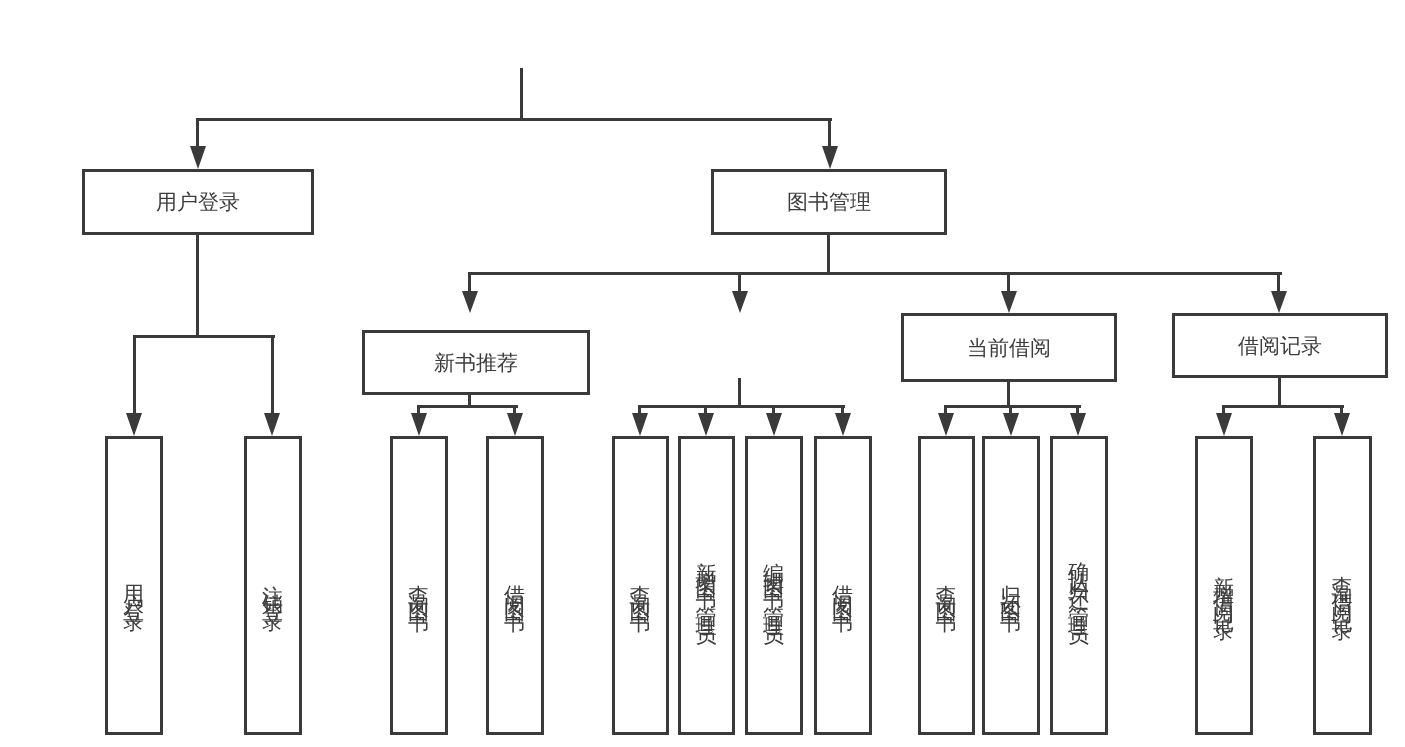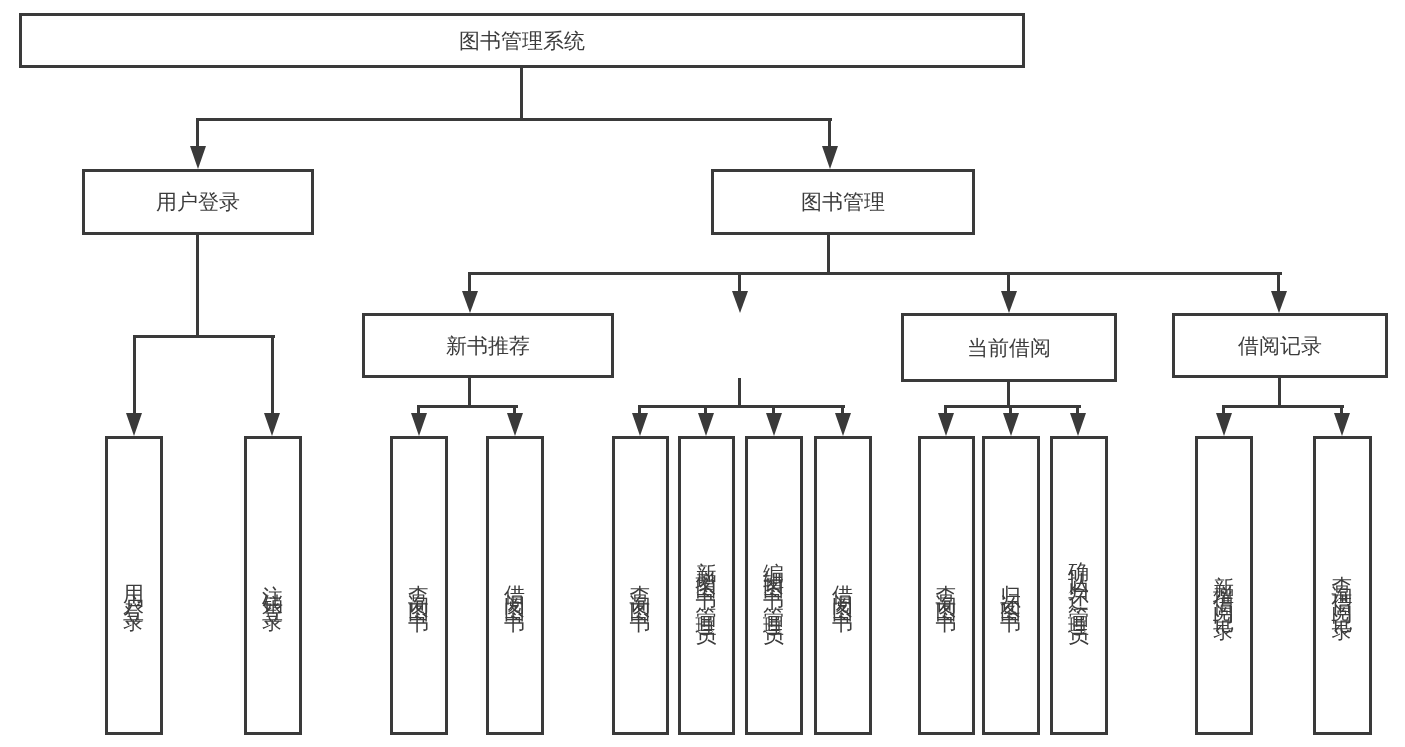--- a/index.html
+++ b/index.html
@@ -29,26 +29,25 @@
   .watermark{
     position:absolute;right:8px;bottom:4px;font-size:19px;letter-spacing:1px;
     color:var(--watermark-text);z-index:5;
   }
 </style>
 </head>
 <body>
 
 <div class="canvas">
 
-  <div class="node" style="left:19px;top:13px;width:1006px;height:55px">图书管理系统</div>
 
   <div class="node" style="left:82px;top:169px;width:232px;height:66px">用户登录</div>
-  <div class="node" style="left:711px;top:169px;width:264px;height:66px">图书管理</div>
+  <div class="node" style="left:711px;top:169px;width:236px;height:66px">图书管理</div>
 
-  <div class="node" style="left:362px;top:313px;width:252px;height:65px">新书推荐</div>
+  <div class="node" style="left:362px;top:330px;width:228px;height:65px">新书推荐</div>
   <div class="node" style="left:901px;top:313px;width:216px;height:69px">当前借阅</div>
   <div class="node" style="left:1172px;top:313px;width:216px;height:65px">借阅记录</div>
 
   <div class="node v" style="left:105px;top:436px;width:58px;height:299px">用户登录</div>
   <div class="node v" style="left:244px;top:436px;width:58px;height:299px">注销登录</div>
 
   <div class="node v" style="left:390px;top:436px;width:58px;height:299px">查询图书</div>
   <div class="node v" style="left:486px;top:436px;width:58px;height:299px">借阅图书</div>
 
   <div class="node v" style="left:612px;top:436px;width:57px;height:299px">查询图书</div>

